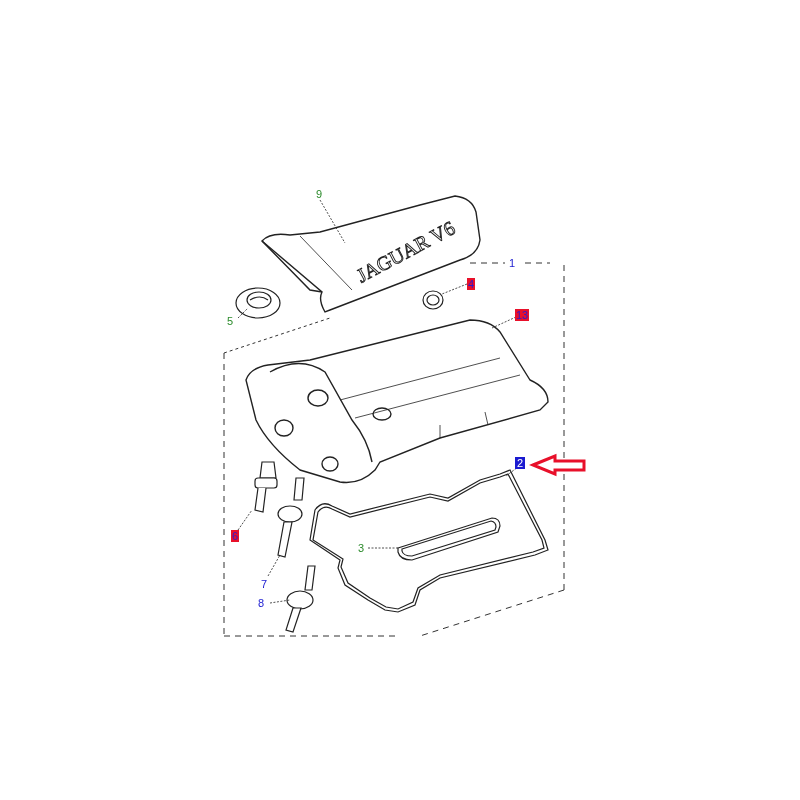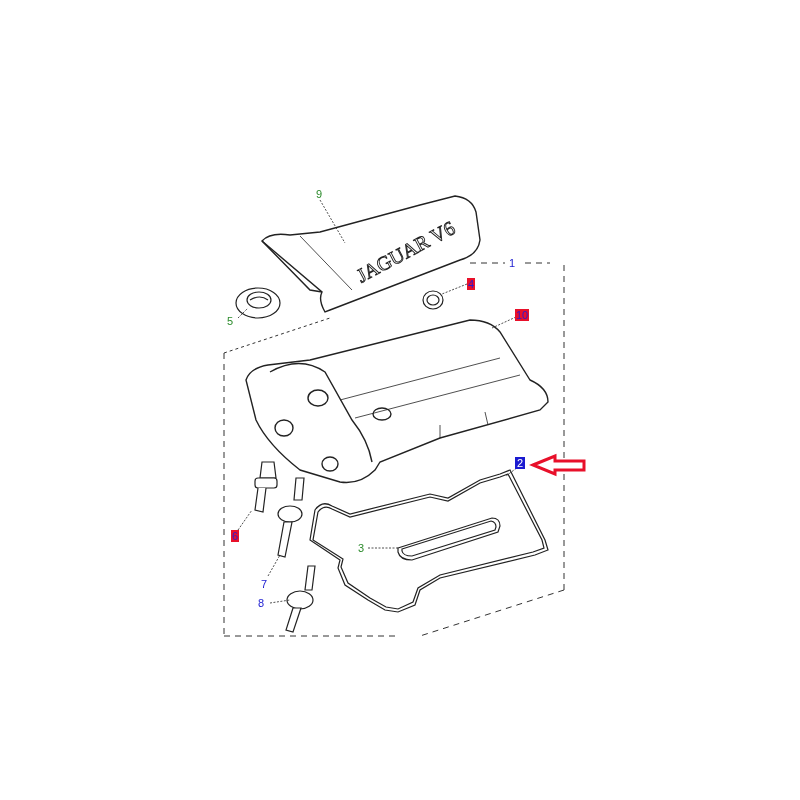--- a/index.html
+++ b/index.html
@@ -99,19 +99,19 @@
   </g>
 
   <g fill="#fff" stroke="#e8102a" stroke-width="3">
     <path d="M533 465 L555 456 L555 461 L584 461 L584 470 L555 470 L555 474 Z"></path>
   </g>
 </svg>
 
 <div class="callout c-green" style="left:316px;top:188px;">9</div>
 <div class="callout c-blue" style="left:509px;top:257px;">1</div>
 <div class="callout c-red-bg" style="left:467px;top:278px;">4</div>
-<div class="callout c-red-bg" style="left:515px;top:309px;">10</div>
+<div class="callout c-red-bg" style="left:515px;top:309px;">13</div>
 <div class="callout c-green" style="left:227px;top:315px;">5</div>
 <div class="callout c-blue-box" style="left:515px;top:457px;">2</div>
 <div class="callout c-red-bg" style="left:231px;top:530px;">6</div>
 <div class="callout c-green" style="left:358px;top:542px;">3</div>
 <div class="callout c-blue" style="left:261px;top:578px;">7</div>
 <div class="callout c-blue" style="left:258px;top:597px;">8</div>
 
 </body></html>

